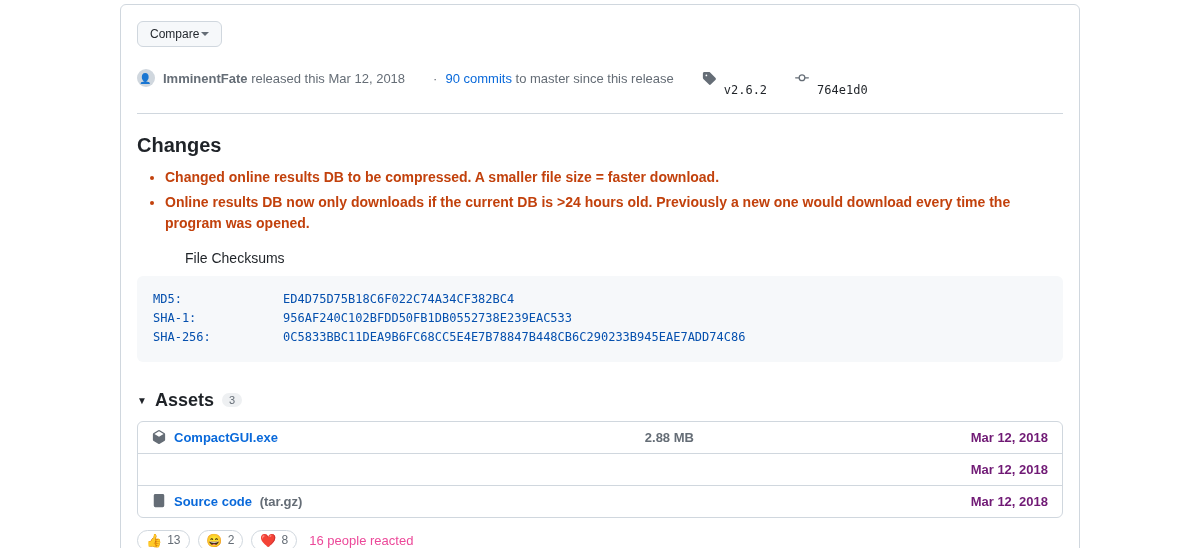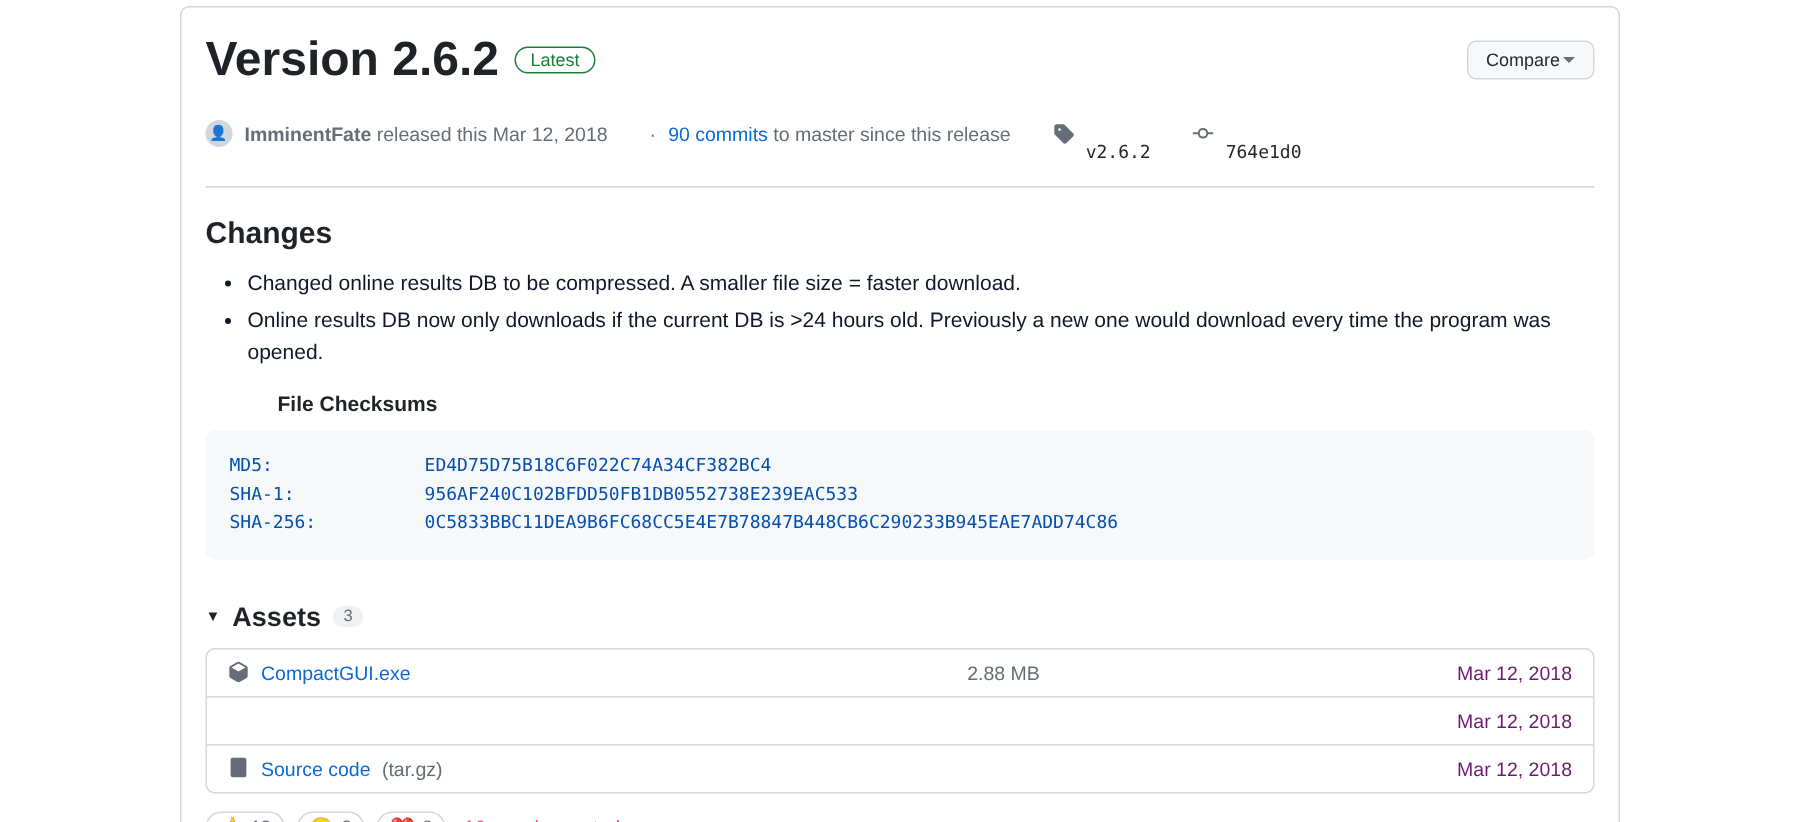--- a/index.html
+++ b/index.html
@@ -88,25 +88,26 @@
     font-weight: 600;
     margin: 20px 0 10px 0;
   }
   ul.changes {
     margin: 0 0 16px 0;
     padding-left: 28px;
   }
   ul.changes li {
     margin: 4px 0;
     line-height: 1.5;
-    color: #0f172a;
+    color: #c2410c;
+    font-weight: bold;
   }
   .checksums-title {
     font-size: 14px;
-    font-weight: 700;
+    font-weight: 400;
     margin: 16px 0 10px 0;
     padding-left: 48px;
   }
   pre.checksums {
     background: #f6f8fa;
     border-radius: 6px;
     padding: 14px 16px;
     font-family: ui-monospace, SFMono-Regular, Menlo, Consolas, monospace;
     font-size: 12px;
     line-height: 1.6;
@@ -136,20 +137,21 @@
     color: #656d76;
     border-radius: 999px;
     font-size: 11px;
     padding: 1px 7px;
     font-weight: 500;
   }
   .assets-list {
     border: 1px solid #d0d7de;
     border-radius: 6px;
     overflow: hidden;
+    font-weight: bold;
   }
   .asset-row {
     display: flex;
     align-items: center;
     padding: 8px 14px;
     border-top: 1px solid #d0d7de;
     font-size: 13px;
   }
   .asset-row:first-child { border-top: none; }
   .asset-name-group {
@@ -197,24 +199,20 @@
     margin-left: 4px;
   }
   .mono { font-family: ui-monospace, SFMono-Regular, Menlo, Consolas, monospace; font-size: 12px; margin-top: 24px; }
 </style>
 </head>
 <body>
 
 <div class="container">
 
   <div class="header-row">
-    <div class="title-group">
-      <h1 class="release-title">Version 2.6.2</h1>
-      <span class="latest-badge">Latest</span>
-    </div>
     <button class="compare-btn">
       <span>Compare</span>
       <span class="caret"></span>
     </button>
   </div>
 
   <div class="meta-row">
     <span class="avatar">👤</span>
     <span>
       <span class="author">ImminentFate</span>

